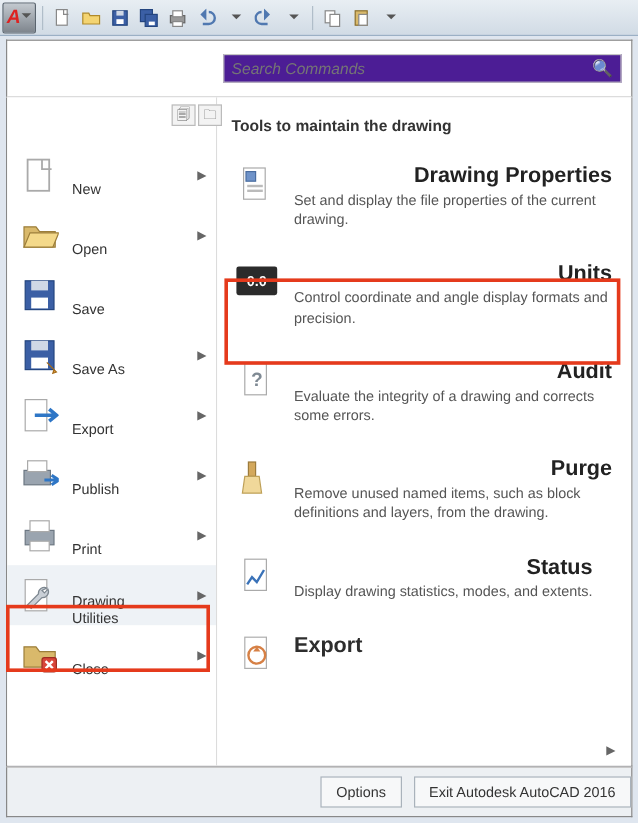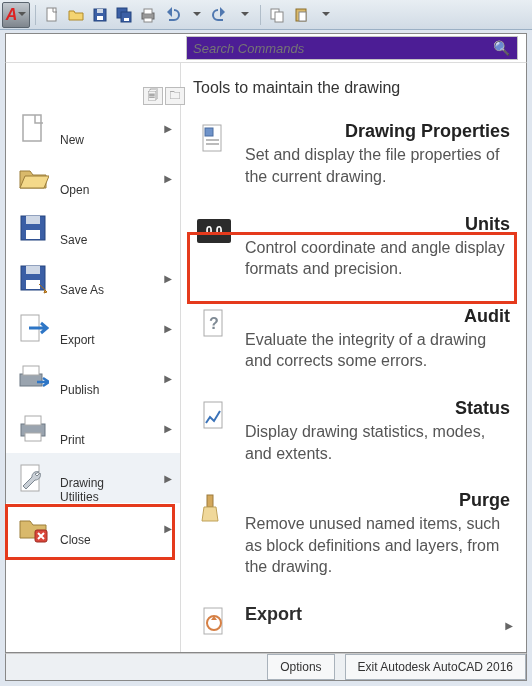--- a/index.html
+++ b/index.html
@@ -31,27 +31,27 @@
   .menu-item.selected { background:#eef2f6;}
   .menu-icon { width:34px; height:34px; display:flex; align-items:center; justify-content:center; margin-right:10px;}
   .menu-icon svg { width:32px; height:32px;}
   .menu-label { font-size:12px; color:#333; flex:1;margin-top:24px;}
   .menu-arrow { color:#666; font-size:10px;}
   .highlight-red { position:absolute; border:3px solid #e53a1c; pointer-events:none;}
   .hl-left { left:5px; top:504px; width:170px; height:56px;}
   .hl-right { left:187px; top:232px; width:330px; height:72px;}
 
   .right-col { flex:1; background:#fff; padding:12px 12px 4px 12px; overflow:hidden;}
-  .right-title { font-size:16px; font-weight:normal; color:#333; margin:4px 0 14px 0;}
+  .right-title { font-size:13px; font-weight:bold; color:#333; margin:4px 0 14px 0;}
   .tool-item { display:flex; padding:10px 4px; gap:14px; border-bottom:0; align-items:flex-start;}
   .tool-item + .tool-item { margin-top:6px;}
   .tool-icon { width:34px; height:34px; flex-shrink:0; display:flex; align-items:center; justify-content:center;}
   .tool-icon svg{width:32px;height:32px;}
   .tool-text h4 { font-size:18px; font-weight:bold; color:#222; margin-bottom:2px;text-align:right;}
-  .tool-text p { font-size:16px; color:#555; line-height:1.35;}
+  .tool-text p { font-size:12px; color:#555; line-height:1.35;}
   .units-badge { width:34px; height:24px; background:#2b2b2b; color:#fff; font-weight:bold; font-size:12px; display:flex; align-items:center; justify-content:center; border-radius:2px;}
 
   
   .bottom-bar { height:42px; background:#edf0f3; border:1px solid #888; border-top:1px solid #c9c9c9; display:flex; align-items:center; justify-content:flex-end; gap:10px;}
   .btn { height:26px; padding:0 12px; background:#f7f8f9; border:1px solid #a9b2bb; font-size:12px; color:#333; display:flex; align-items:center; cursor:pointer;}
   .small-arrow-right { position:absolute; right:14px; bottom:50px; color:#666; font-size:10px;}
 </style>
 </head>
 <body>
 
@@ -274,40 +274,40 @@
           </div>
         <div class="tool-text">
           <h4>Audit</h4>
           <p>Evaluate the integrity of a drawing and corrects some errors.</p>
         </div>
       </div>
 
       <div class="tool-item">
         <div class="tool-icon">
             <svg viewBox="0 0 32 32">
+              <rect x="9" y="4" width="6" height="12" fill="#d3a85c" stroke="#9c7b3c"></rect>
+              <path d="M6 16h12l2 14H4z" fill="#f0d89a" stroke="#bfa159"></path>
+            </svg>
+          </div>
+        <div class="tool-text">
+          <h4>Purge</h4>
+          <p>Remove unused named items, such as block definitions and layers, from the drawing.</p>
+        </div>
+      </div>
+
+      <div class="tool-item">
+        <div class="tool-icon">
+            <svg viewBox="0 0 32 32">
               <rect x="6" y="3" width="18" height="26" fill="#fff" stroke="#aaa"></rect>
               <polyline points="8,24 12,18 16,22 22,12" fill="none" stroke="#3a72b8" stroke-width="2"></polyline>
             </svg>
           </div>
         <div class="tool-text">
           <h4>Status</h4>
           <p>Display drawing statistics, modes, and extents.</p>
-        </div>
-      </div>
-
-      <div class="tool-item">
-        <div class="tool-icon">
-            <svg viewBox="0 0 32 32">
-              <rect x="9" y="4" width="6" height="12" fill="#d3a85c" stroke="#9c7b3c"></rect>
-              <path d="M6 16h12l2 14H4z" fill="#f0d89a" stroke="#bfa159"></path>
-            </svg>
-          </div>
-        <div class="tool-text">
-          <h4>Purge</h4>
-          <p>Remove unused named items, such as block definitions and layers, from the drawing.</p>
         </div>
       </div>
 
       <div class="tool-item" style="opacity:.95;">
         <div class="tool-icon">
             <svg viewBox="0 0 32 32">
               <rect x="6" y="3" width="18" height="26" fill="#fff" stroke="#aaa"></rect>
               <circle cx="16" cy="18" r="7" fill="none" stroke="#d47a3c" stroke-width="2"></circle>
               <path d="M16 11l-3 4h6z" fill="#d47a3c"></path>
             </svg>

